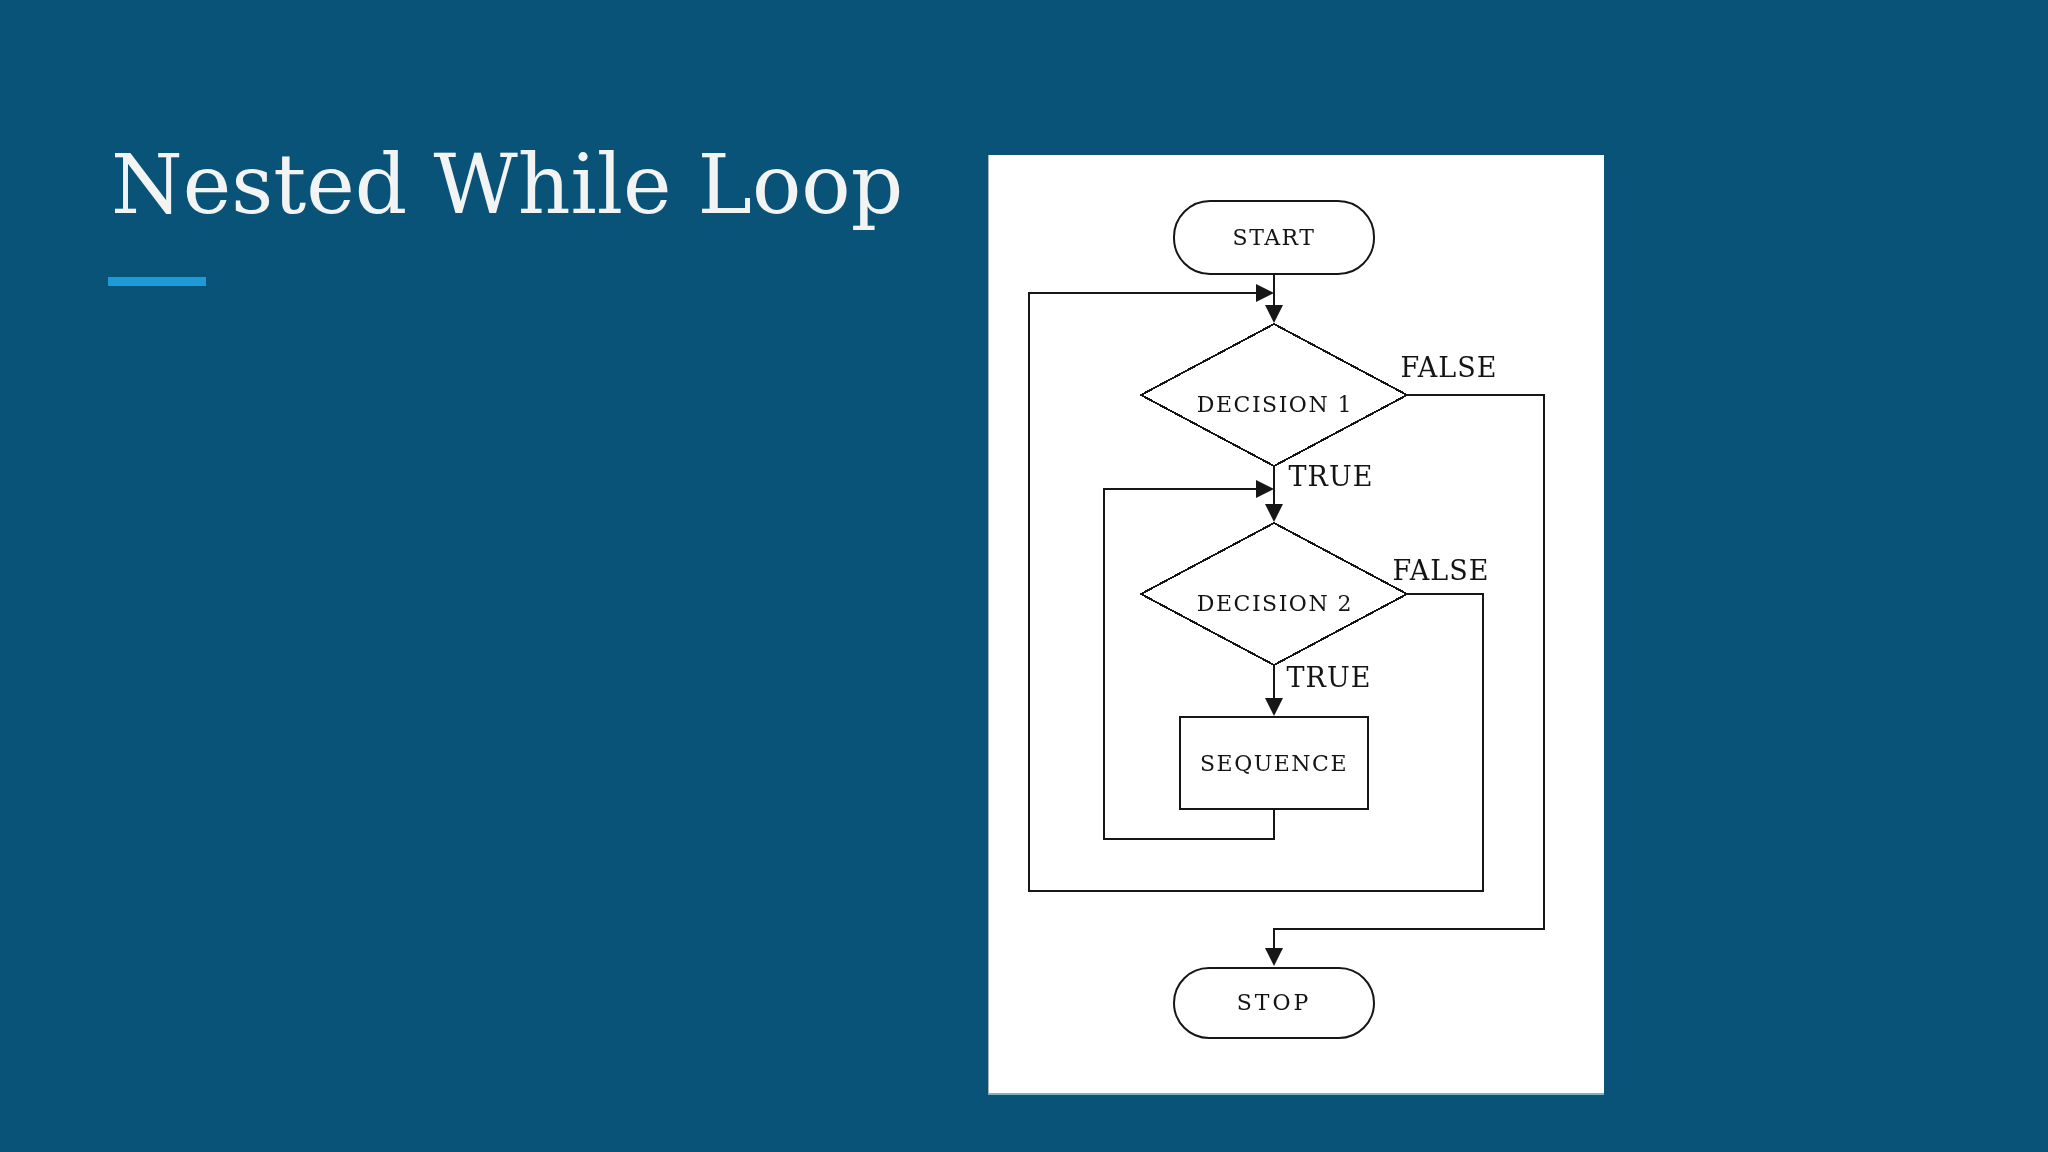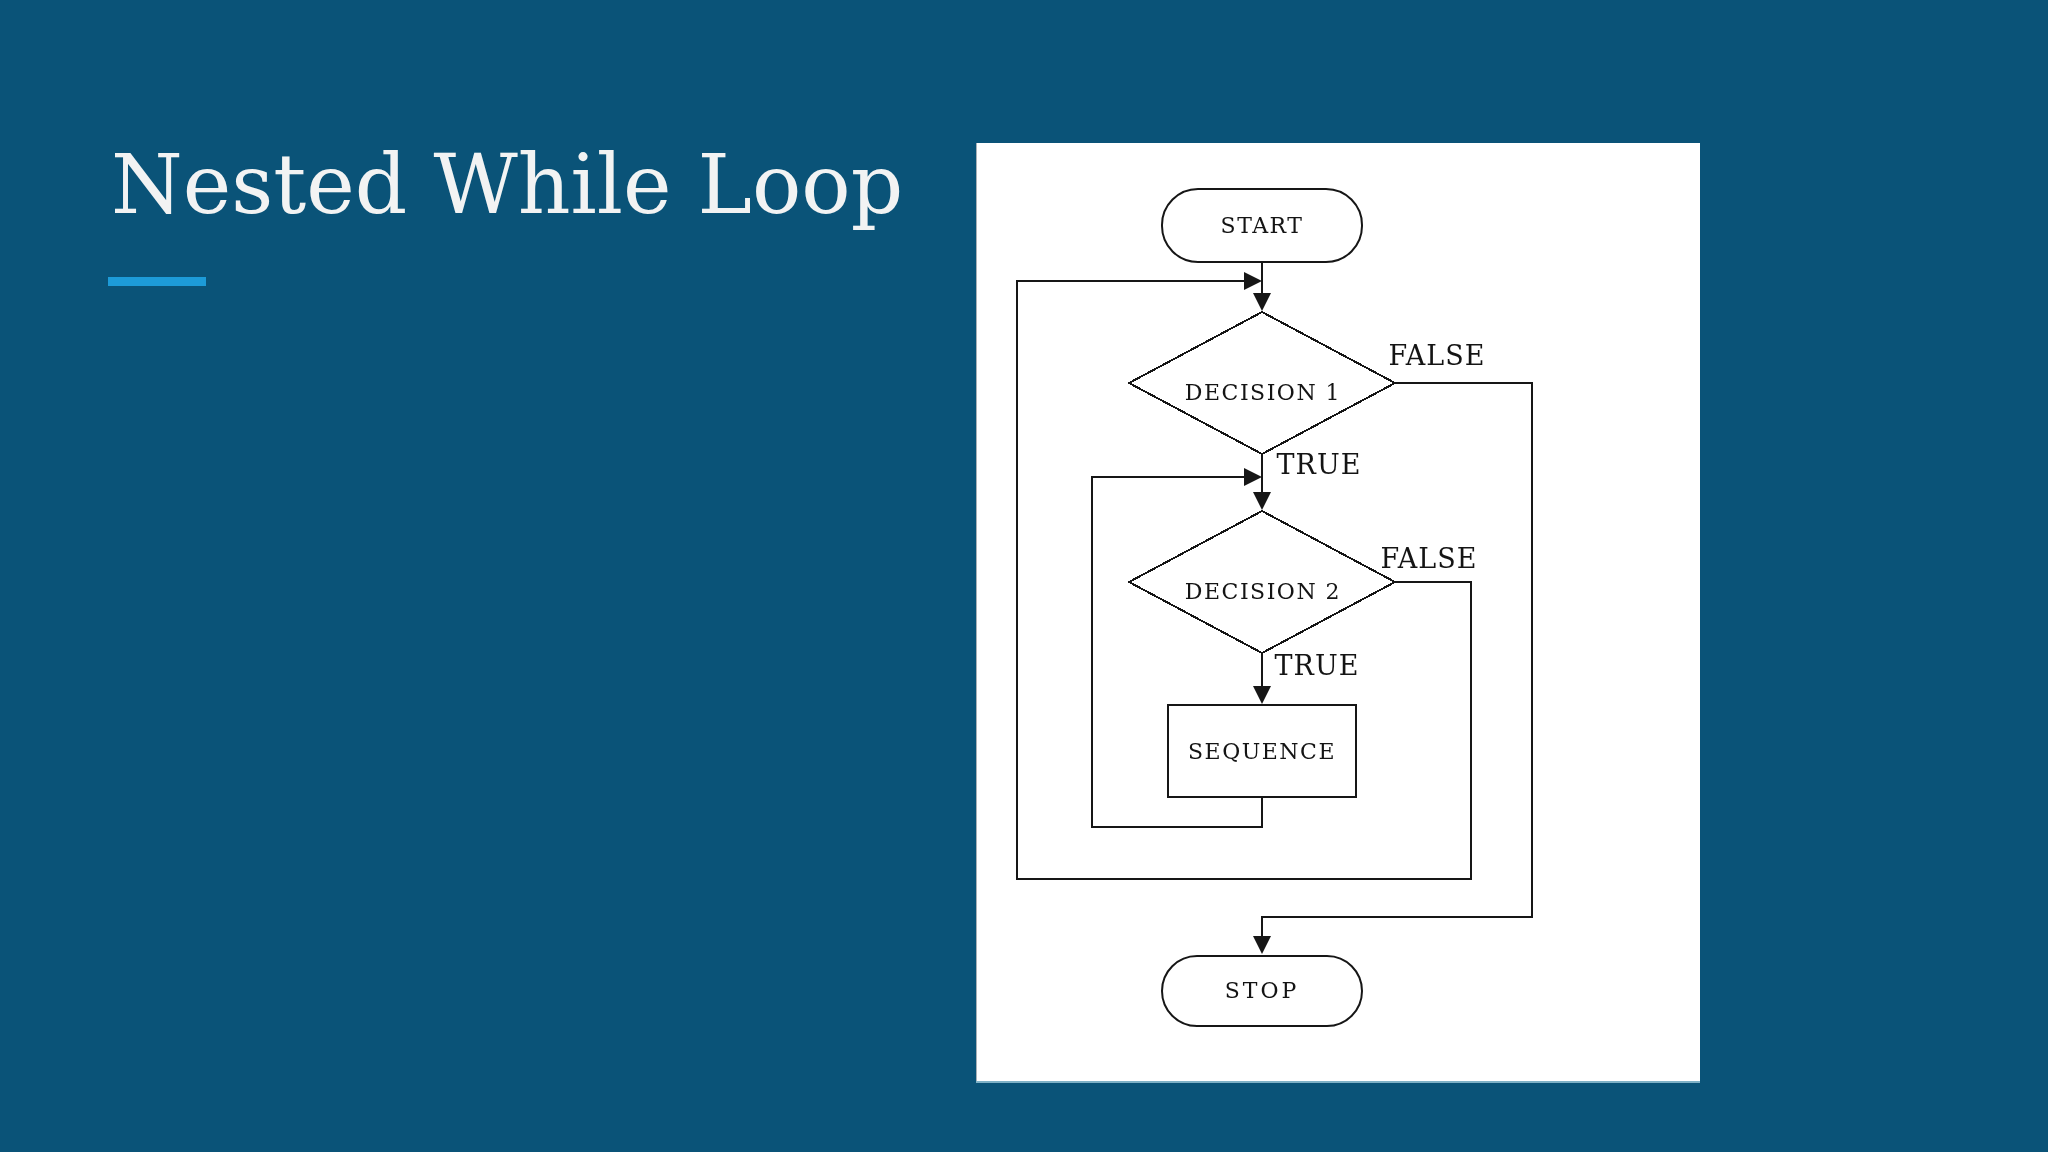--- a/index.html
+++ b/index.html
@@ -9,22 +9,22 @@
     position:absolute;left:99px;top:126px;margin:12px;
     font-family:"DejaVu Serif",serif;font-weight:400;
     font-size:82px;line-height:1.15;color:#f2f3f3;letter-spacing:0;
     white-space:nowrap;
   }
   .accent-bar{
     position:absolute;left:108px;top:277px;width:98px;height:9px;
     background:#1d9bd8;
   }
   .diagram-panel{
-    position:absolute;left:972px;top:139px;width:724px;height:938px;
-    margin:4px;background:#ffffff;
+    position:absolute;left:972px;top:139px;width:616px;height:938px;
+    margin:16px;background:#ffffff;
     box-shadow:inset 1px 0 0 rgba(10,30,45,0.35), 0 2px 0 rgba(190,228,240,0.65);
   }
   .diagram-panel svg{display:block;width:627px;height:938px;}
   .wire{stroke:#161616;stroke-width:2;fill:none;shape-rendering:crispEdges;}
   .node{fill:#ffffff;stroke:#161616;stroke-width:2;}
   .node-diamond{shape-rendering:crispEdges;}
   .arrowhead{fill:#161616;stroke:none;}
   .node-label{
     font-family:"DejaVu Serif",serif;font-size:22px;letter-spacing:1.5px;
     fill:#141414;

